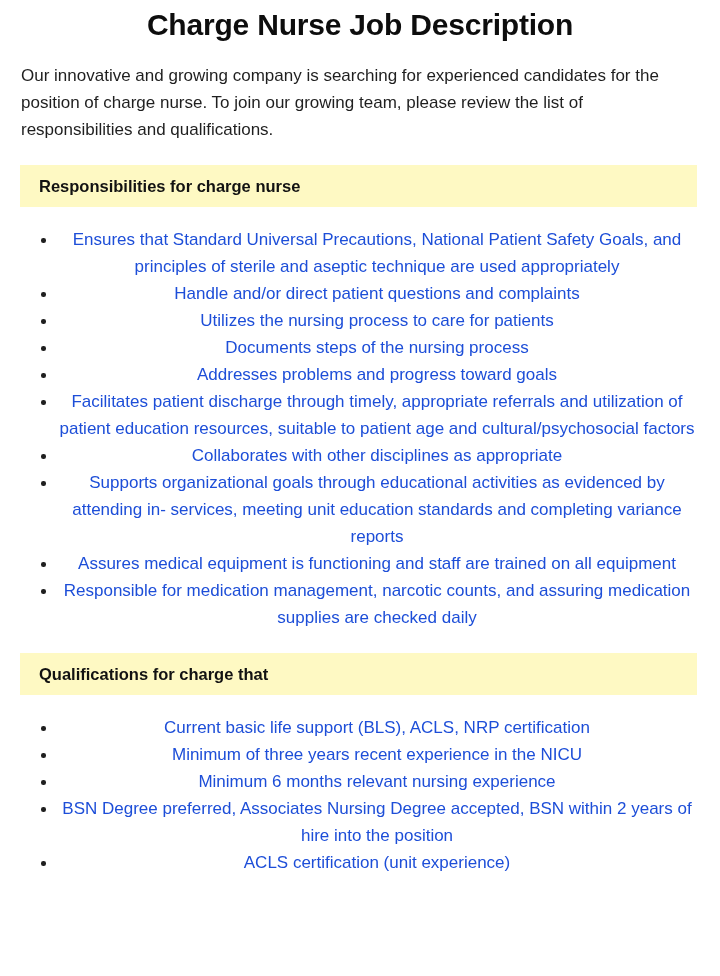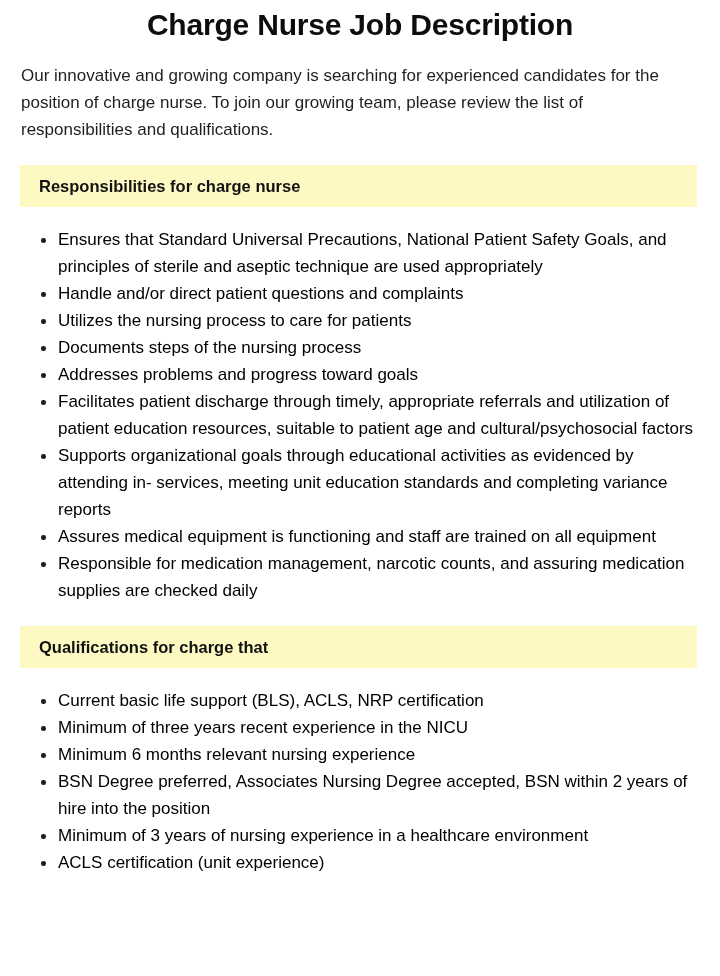--- a/index.html
+++ b/index.html
@@ -68,21 +68,22 @@
     margin: 19px 0 0 0;
     padding: 0 24px 0 0;
     list-style: none;
   }
   .bullet-item {
     position: relative;
     margin: 0;
     padding: 0 0 0 58px;
     font-size: 17px;
     line-height: 27px;
-    color: #000000;
+    color: #1d4ed8;
+    text-align: center;
   }
   .bullet-item::before {
     content: "";
     position: absolute;
     left: 41px;
     top: 12px;
     width: 4.5px;
     height: 4.5px;
     border-radius: 50%;
     background: #1f1f1f;
@@ -101,33 +102,33 @@
     <div class="section-header">
       <span class="section-header-label">Responsibilities for charge nurse</span>
     </div>
     <ul class="bullet-list">
       <li class="bullet-item">Ensures that Standard Universal Precautions, National Patient Safety Goals, and principles of sterile and aseptic technique are used appropriately</li>
       <li class="bullet-item">Handle and/or direct patient questions and complaints</li>
       <li class="bullet-item">Utilizes the nursing process to care for patients</li>
       <li class="bullet-item">Documents steps of the nursing process</li>
       <li class="bullet-item">Addresses problems and progress toward goals</li>
       <li class="bullet-item">Facilitates patient discharge through timely, appropriate referrals and utilization of patient education resources, suitable to patient age and cultural/psychosocial factors</li>
+      <li class="bullet-item">Collaborates with other disciplines as appropriate</li>
       <li class="bullet-item">Supports organizational goals through educational activities as evidenced by attending in- services, meeting unit education standards and completing variance reports</li>
       <li class="bullet-item">Assures medical equipment is functioning and staff are trained on all equipment</li>
       <li class="bullet-item">Responsible for medication management, narcotic counts, and assuring medication supplies are checked daily</li>
     </ul>
   </div>
 
   <div class="section">
     <div class="section-header">
       <span class="section-header-label">Qualifications for charge that</span>
     </div>
     <ul class="bullet-list">
       <li class="bullet-item">Current basic life support (BLS), ACLS, NRP certification</li>
       <li class="bullet-item">Minimum of three years recent experience in the NICU</li>
       <li class="bullet-item">Minimum 6 months relevant nursing experience</li>
       <li class="bullet-item">BSN Degree preferred, Associates Nursing Degree accepted, BSN within 2 years of hire into the position</li>
-      <li class="bullet-item">Minimum of 3 years of nursing experience in a healthcare environment</li>
       <li class="bullet-item">ACLS certification (unit experience)</li>
     </ul>
   </div>
 
 </div>
 
 </body></html>

